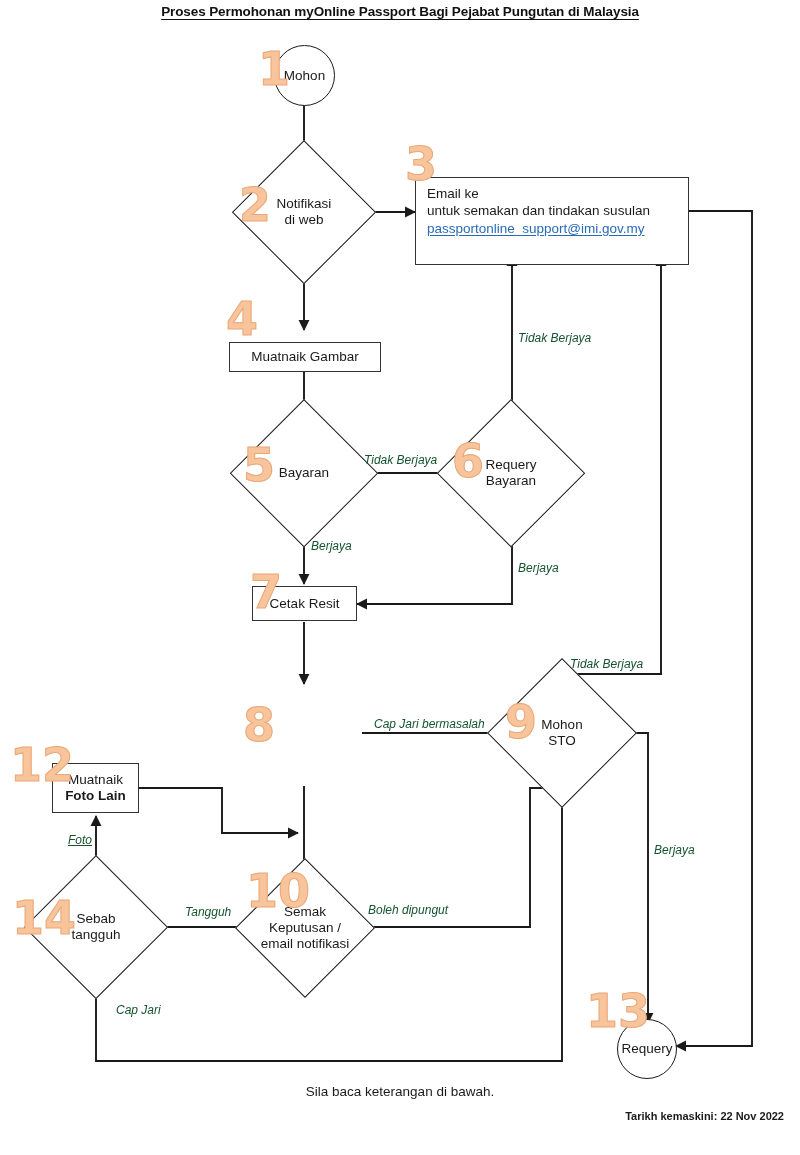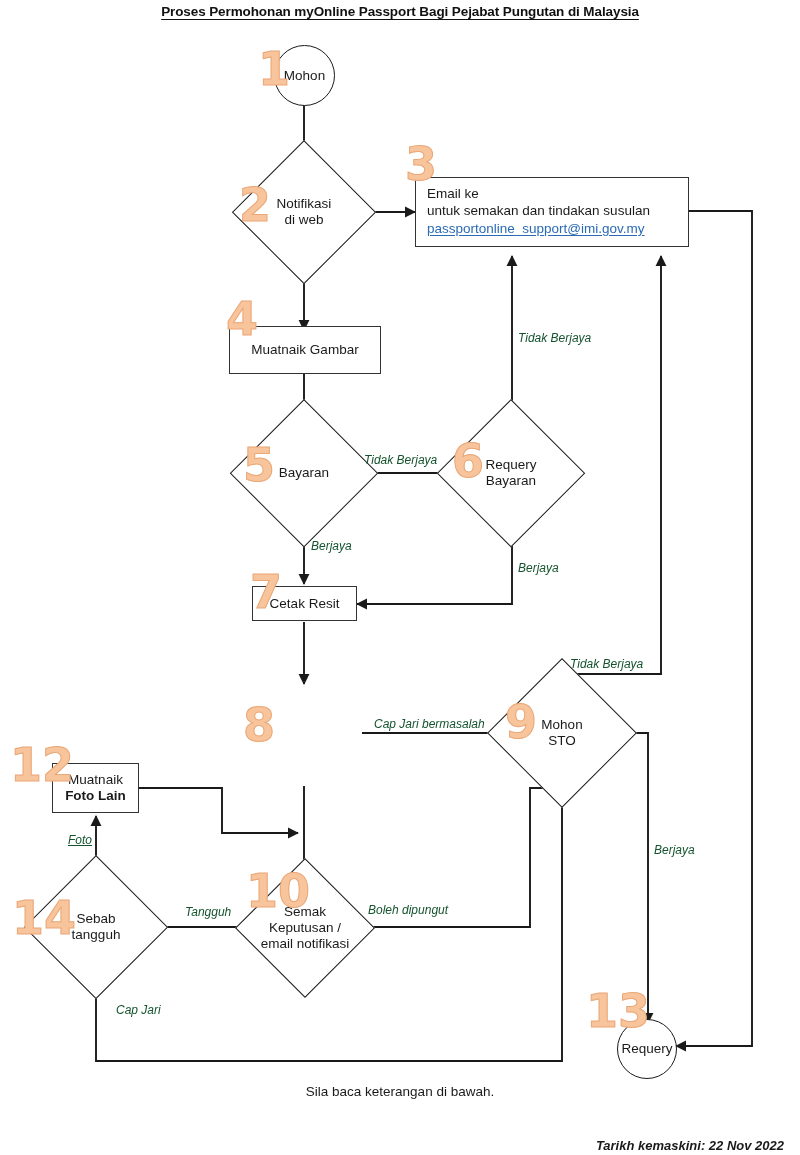--- a/index.html
+++ b/index.html
@@ -145,23 +145,22 @@
     left: 0;
     top: 1084px;
     width: 800px;
     text-align: center;
     font-size: 13.5px;
     color: #1a1a1a;
   }
   #tarikh {
     position: absolute;
     right: 16px;
-    top: 1138px;
-    font-size: 13px;
-    font-style: italic;
+    top: 1110px;
+    font-size: 11px;
     font-weight: bold;
     color: #1a1a1a;
     white-space: nowrap;
   }
 </style>
 </head>
 <body>
 
 <div id="page">
 
@@ -223,30 +222,30 @@
 
   <div class="node diamond" style="left:232px; top:140px; width:144px; height:144px;">
     <div class="dshape"></div>
     <div class="lbl">
       <div>Notifikasi</div>
       <div>di web</div>
     </div>
   </div>
   <div class="stepnum" style="left:239px; top:182px;">2</div>
 
-  <div class="node rect emailbox" style="left:415px; top:177px; width:274px; height:70px;">
+  <div class="node rect emailbox" style="left:415px; top:177px; width:274px; height:88px;">
     <div class="ebody">
       <div>Email ke</div>
       <div>untuk semakan dan tindakan susulan</div>
       <div><a class="elink" href="#">passportonline_support@imi.gov.my</a></div>
     </div>
   </div>
   <div class="stepnum" style="left:405px; top:141px;">3</div>
 
-  <div class="node rect" style="left:229px; top:326px; width:152px; height:48px;">
+  <div class="node rect" style="left:229px; top:342px; width:152px; height:30px;">
     <div class="lbl">Muatnaik Gambar</div>
   </div>
   <div class="stepnum" style="left:226px; top:296px;">4</div>
 
   <div class="node diamond" style="left:230px; top:399px; width:148px; height:148px;">
     <div class="dshape"></div>
     <div class="lbl">Bayaran</div>
   </div>
   <div class="stepnum" style="left:243px; top:442px;">5</div>
 

